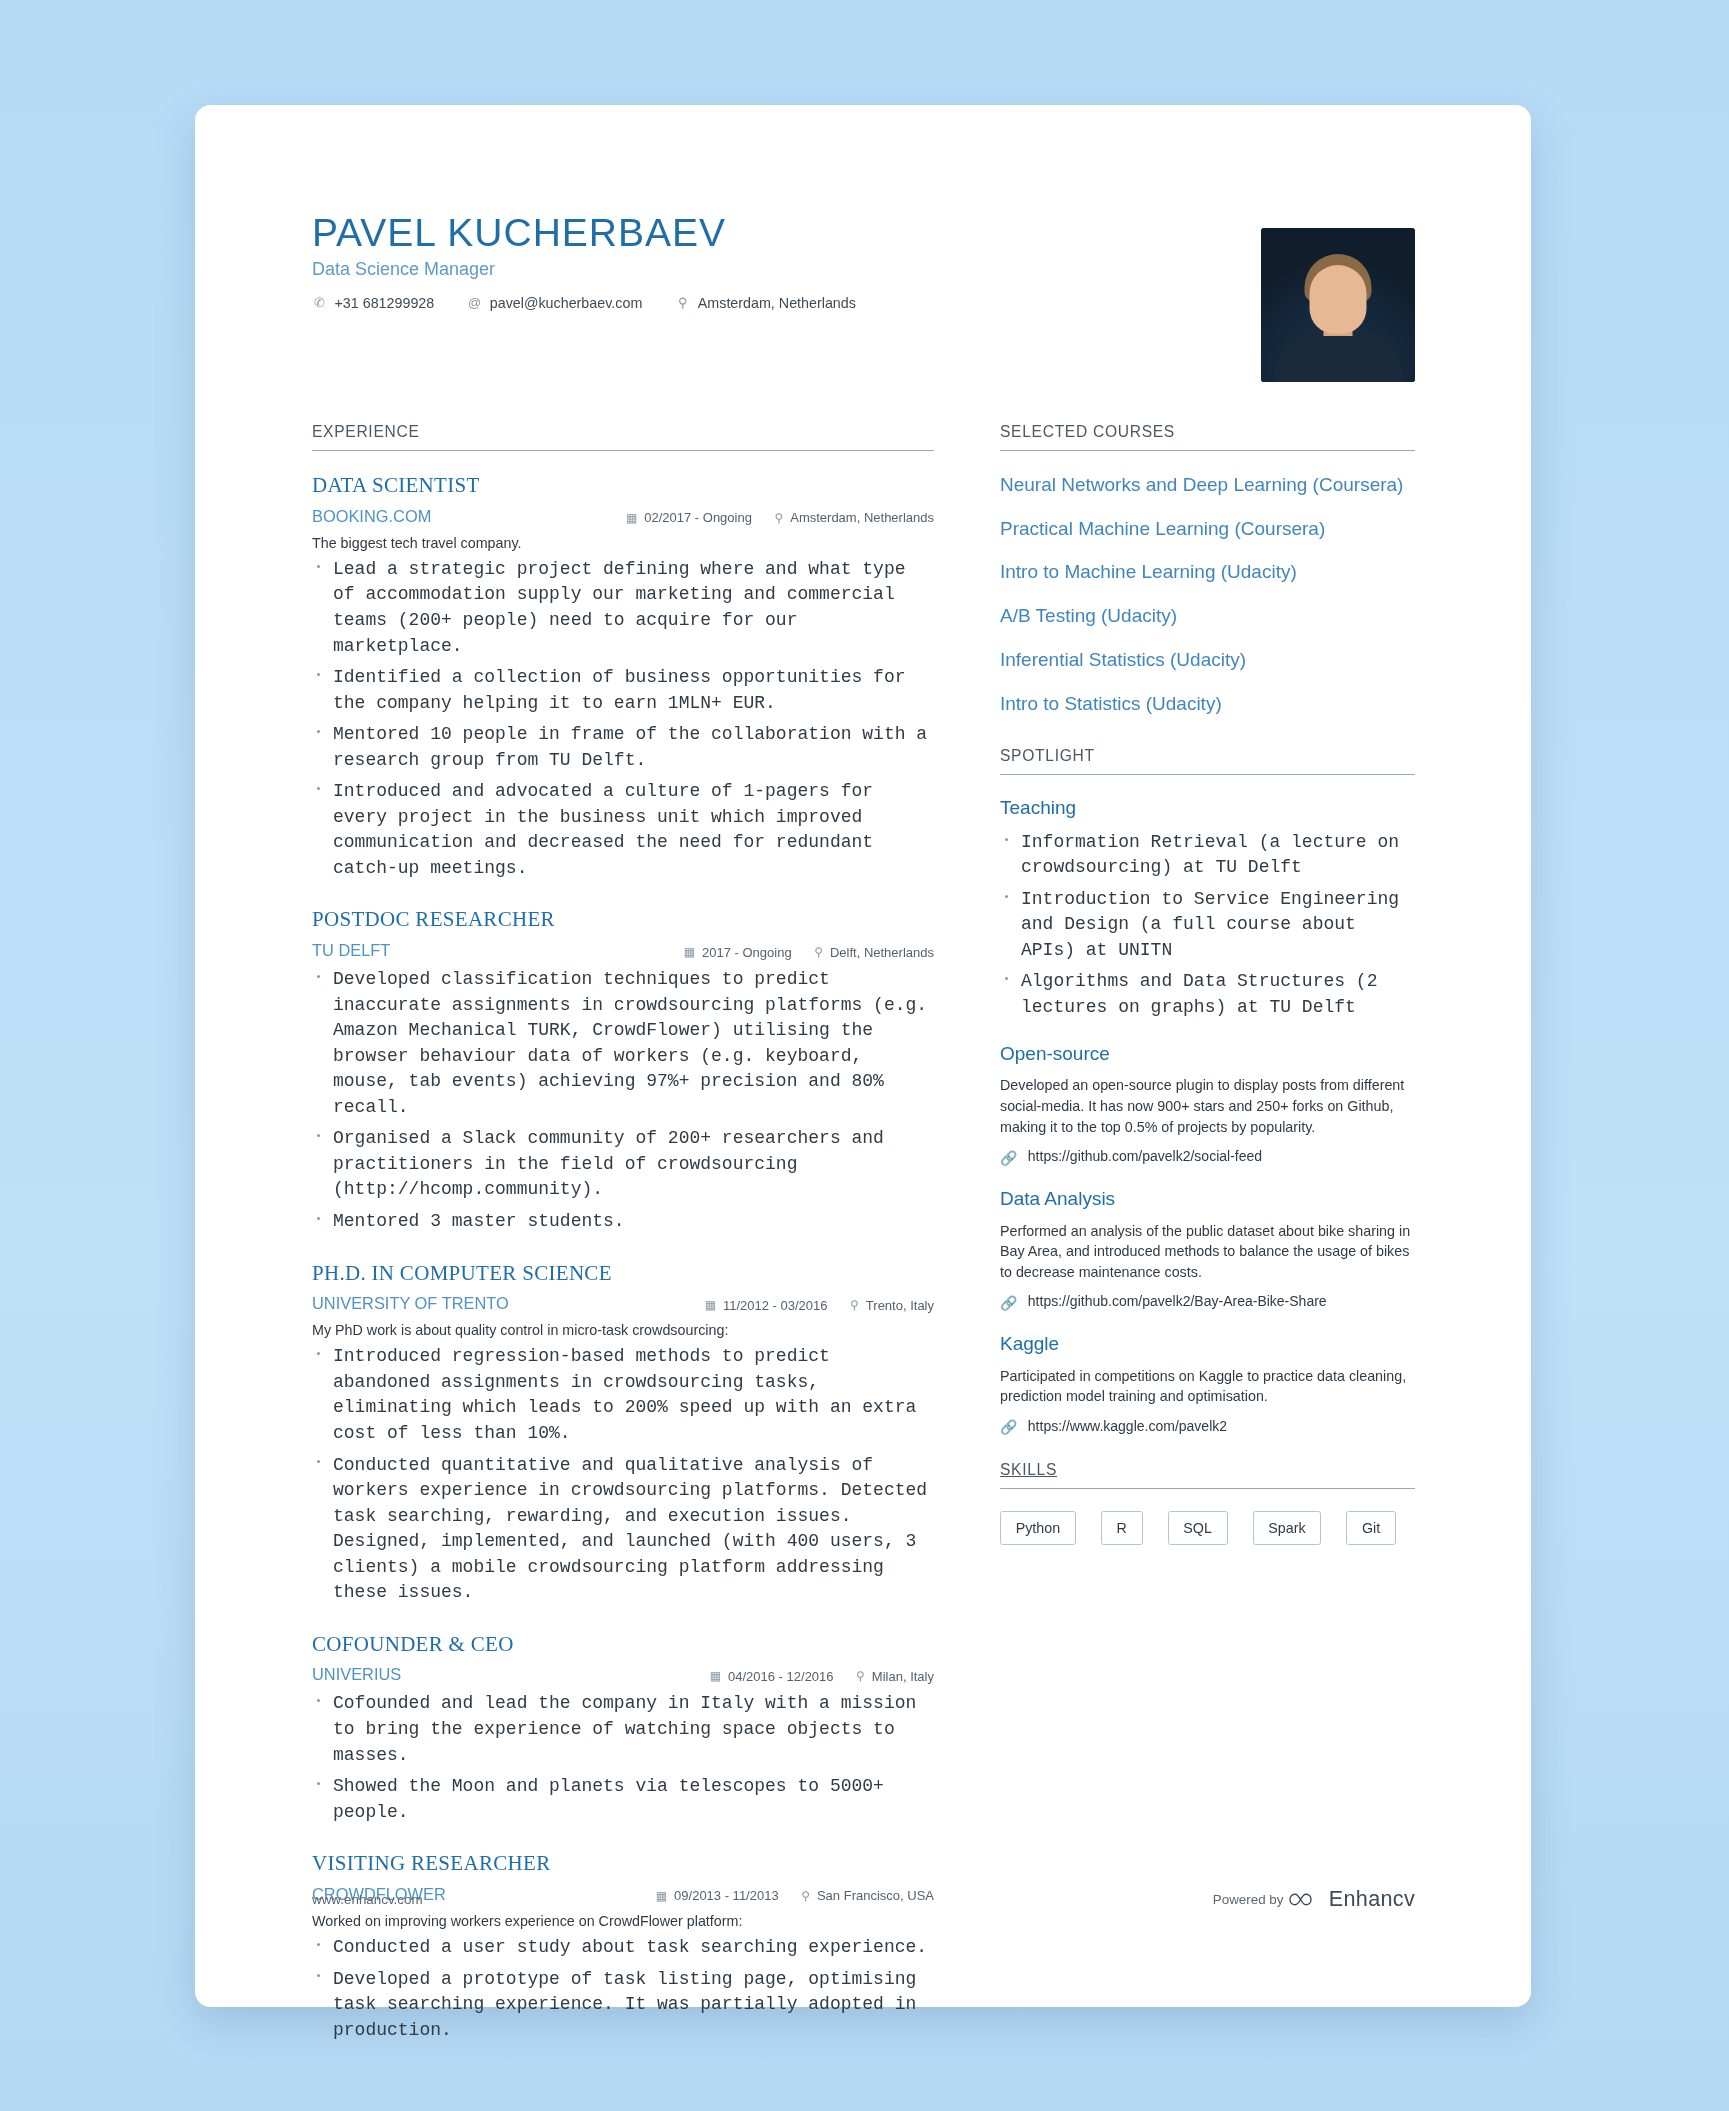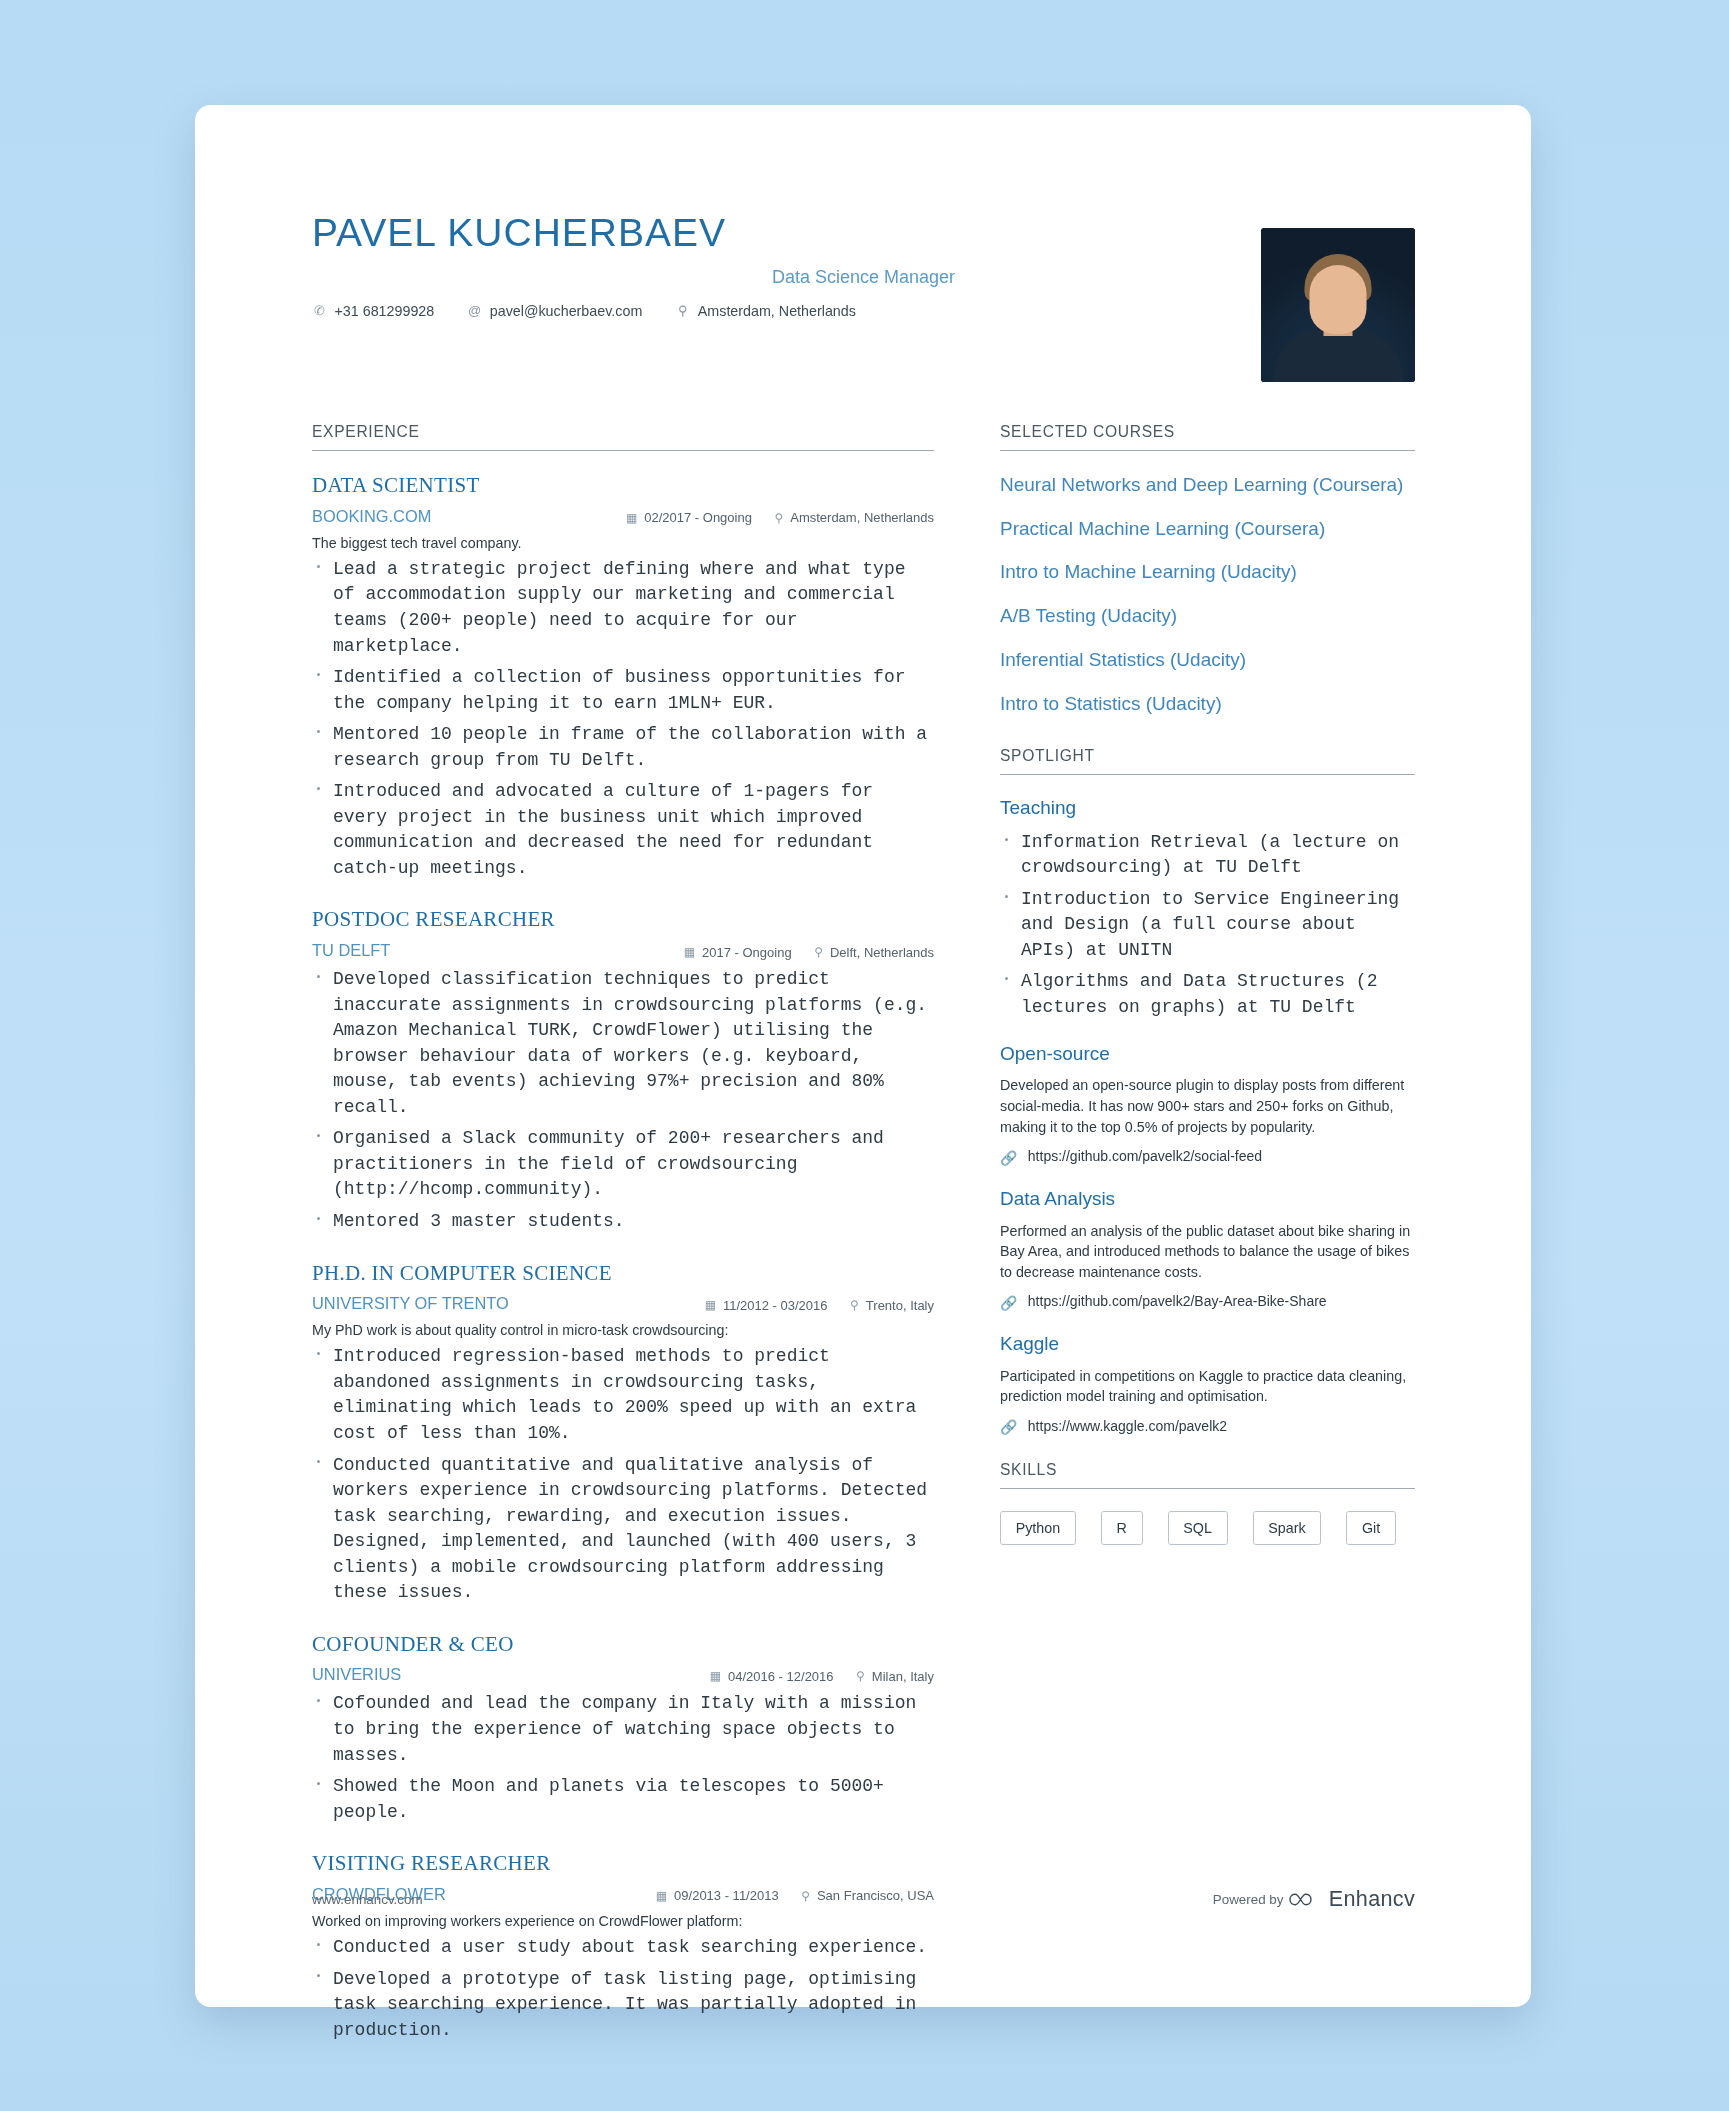--- a/index.html
+++ b/index.html
@@ -35,25 +35,24 @@
   
   .header { position: relative; height: 182px; }
   .name {
     font-size: 39px;
     letter-spacing: 1px;
     color: #1f6ea8;
     font-weight: 400;
     line-height: 1.1;
   }
   .job-title {
-    margin-top: 12px;
+    margin-top: 4px;
     font-size: 18px;
     color: #5d9bc7;
     font-weight: 400;
-    text-align: center;
   }
   .contact-row {
     margin-top: 14.7px;
     display: flex;
     align-items: center;
     gap: 0px;
     font-size: 14.3px;
     color: #3d4b56;
   }
   .contact-item {
@@ -416,21 +415,21 @@
 
           <div class="spotlight-block">
             <div class="spot-title">Kaggle</div>
             <div class="spot-text">Participated in competitions on Kaggle to practice data cleaning, prediction model training and optimisation.</div>
             <div class="link-row">
               <span class="ico">🔗</span>
               <span>https://www.kaggle.com/pavelk2</span>
             </div>
           </div>
 
-          <div class="section-title" style="margin-top:26px;">SKILLS</div>
+          <div class="section-title" style="margin-top:26px;text-decoration:underline;">SKILLS</div>
           <div class="skills">
             <span class="skill">Python</span>
             <span class="skill">R</span>
             <span class="skill">SQL</span>
             <span class="skill">Spark</span>
             <span class="skill">Git</span>
           </div>
         </div>
       </div>
 

